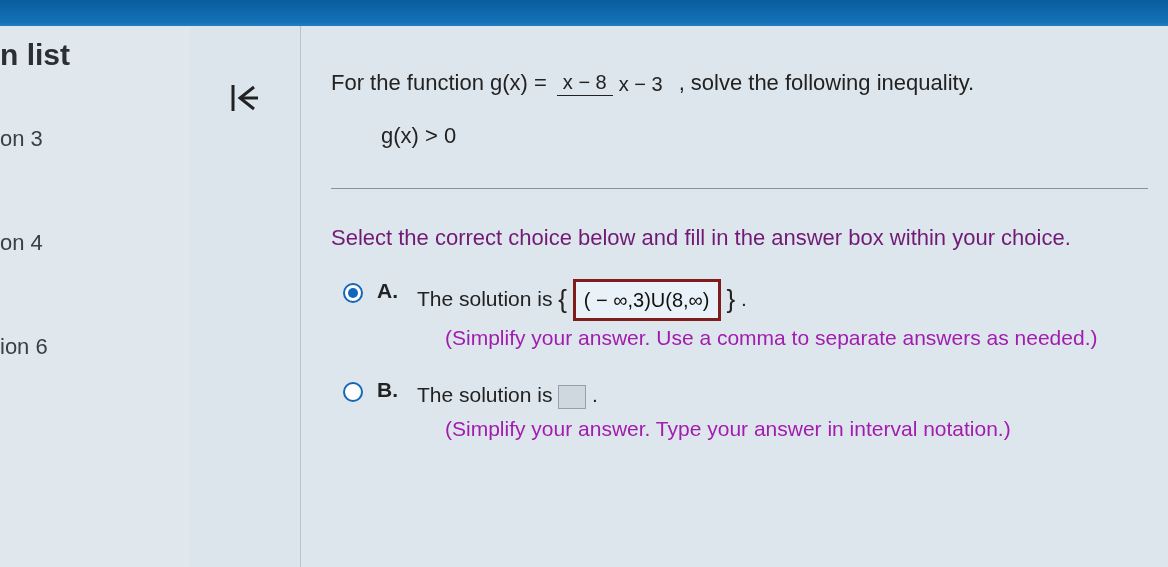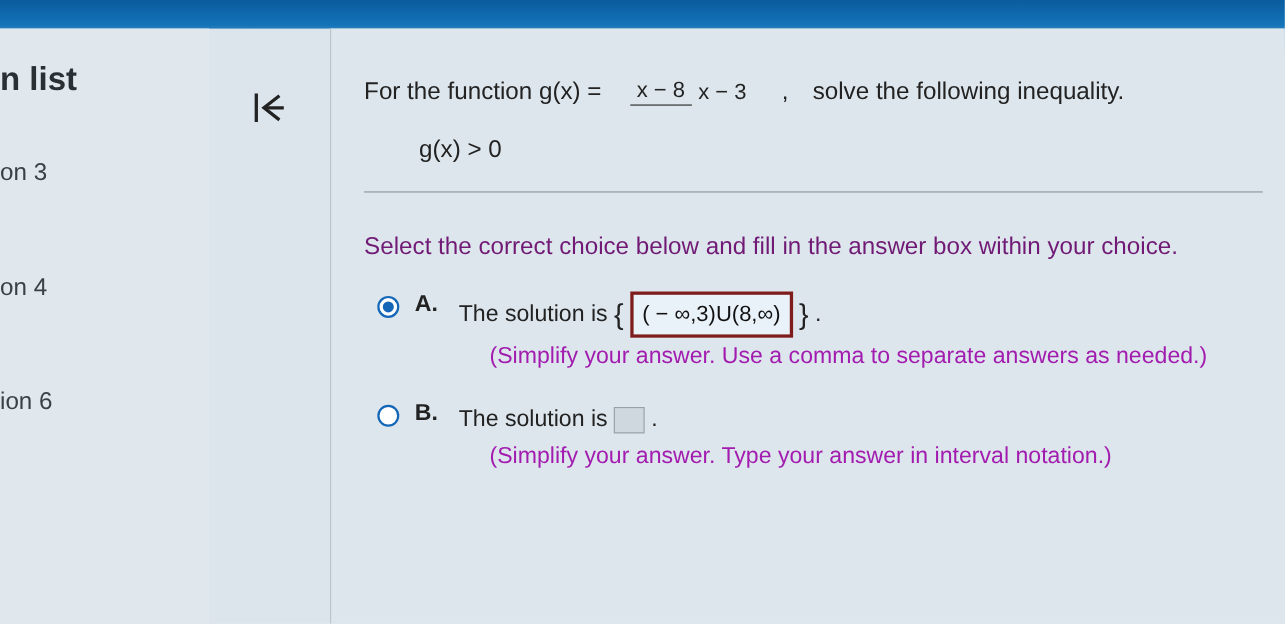--- a/index.html
+++ b/index.html
@@ -11,21 +11,21 @@
   .shell {
     position: absolute;
     top: 26px; left: 0; right: 0; bottom: 0;
     background: #dce5eb;
     display: flex;
   }
   
   .sidebar {
     width: 190px;
     flex: 0 0 190px;
-    padding-top: 30px;
+    padding-top: 12px;
     background: #e0e8ed;
   }
   .sidebar-title {
     font-size: 30px; font-weight: 700;
     color: #2a2f33;
     padding: 0 0 40px 0;
   }
   .side-item {
     font-size: 22px;
     color: #3a4146;
@@ -52,33 +52,33 @@
     border-left: 1px solid #b9c3ca;
     padding: 42px 20px 20px 30px;
     background: #dde6ec;
     position: relative;
   }
   .question-block {
     font-size: 22px;
     color: #222;
     line-height: 1.4;
   }
-  .q-line1 { display: flex; align-items: center; flex-wrap: wrap; gap: 22px; }
+  .q-line1 { display: flex; align-items: center; flex-wrap: wrap; gap: 6px; }
   .frac {
     display: inline-flex;
     flex-direction: row;
     align-items: center;
     vertical-align: middle;
     margin: 0 4px;
     font-size: 20px;
     line-height: 1.1;
   }
   .frac .num { border-bottom: 1.5px solid #222; padding: 0 6px 2px 6px; }
   .frac .den { padding: 2px 6px 0 6px; }
-  .gx-line { margin: 22px 0 22px 50px; font-size: 22px; }
+  .gx-line { margin: 22px 0 36px 50px; font-size: 22px; }
   hr.rule {
     border: none;
     border-top: 1px solid #8a9299;
     margin: 8px 0 36px 0;
   }
   .instruction {
     font-size: 22px;
     color: #701a75;
     margin-bottom: 28px;
   }

